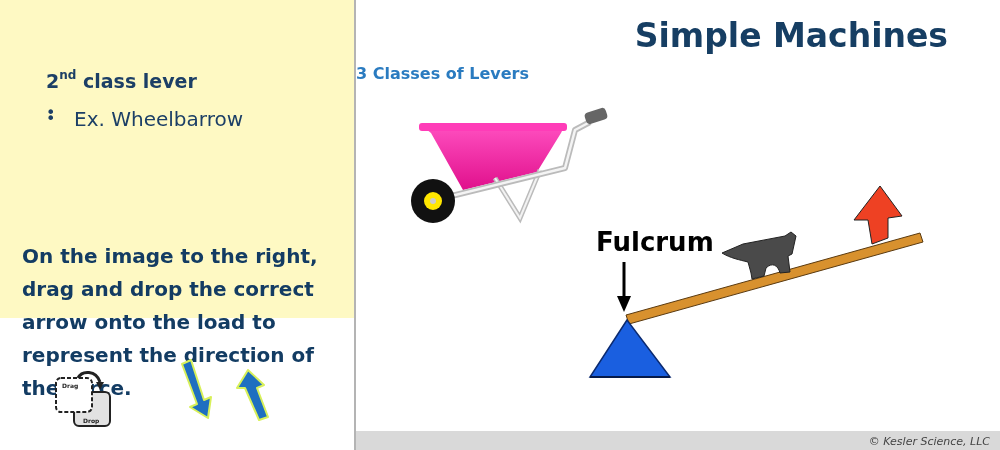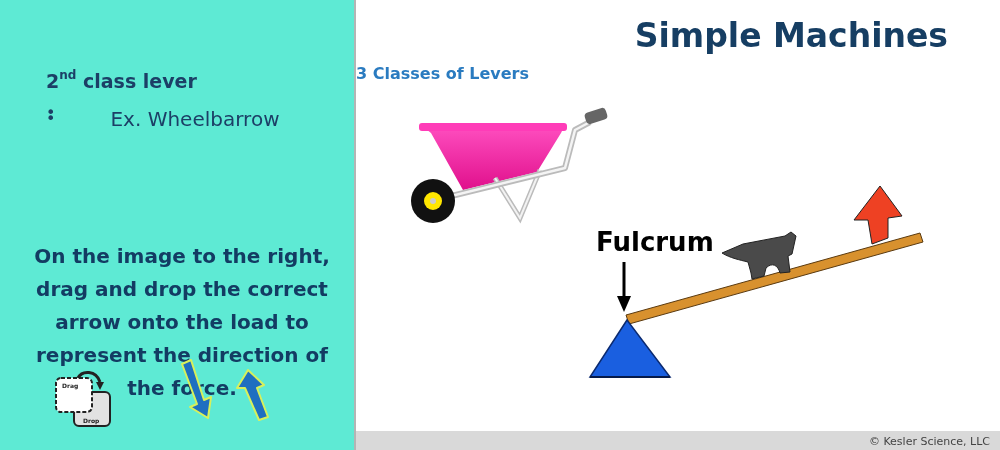--- a/index.html
+++ b/index.html
@@ -4,23 +4,22 @@
   <style>
     * { margin: 0; padding: 0; box-sizing: border-box; }
     body {
       width: 1000px; height: 450px; overflow: hidden;
       background: #ffffff;
       font-family: "DejaVu Sans", sans-serif;
       position: relative;
     }
     .left-panel {
       position: absolute; left: 0; top: 0;
-      width: 354px; height: 450px;
-      background: #5eead4;
-      text-align: center;
+      width: 354px; height: 318px;
+      background: #fef9c3;
     }
     .left-edge {
       position: absolute; left: 354px; top: 0; width: 2px; height: 450px;
       background: #b4b4b4;
     }
     .heading {
       position: absolute; left: 46px; top: 70px;
       font-size: 19px; font-weight: bold; color: #1c3f66;
     }
     .heading sup { font-size: 12px; position: relative; top: -2px; }
@@ -55,20 +54,21 @@
       font-size: 26px; font-weight: bold; color: #000000;
     }
     .footer {
       position: absolute; left: 356px; top: 431px; width: 644px; height: 19px;
       background: #d9d9d9;
     }
     .copyright {
       position: absolute; right: 10px; top: 4px;
       font-size: 11px; color: #444444;
       font-family: "DejaVu Sans", sans-serif;
+      font-style: italic;
     }
   </style>
 </head>
 <body>
 
 <div class="left-panel">
   <div class="heading">
     <span>2</span><sup>nd</sup><span> class lever</span>
   </div>
   <ul class="bullets">

